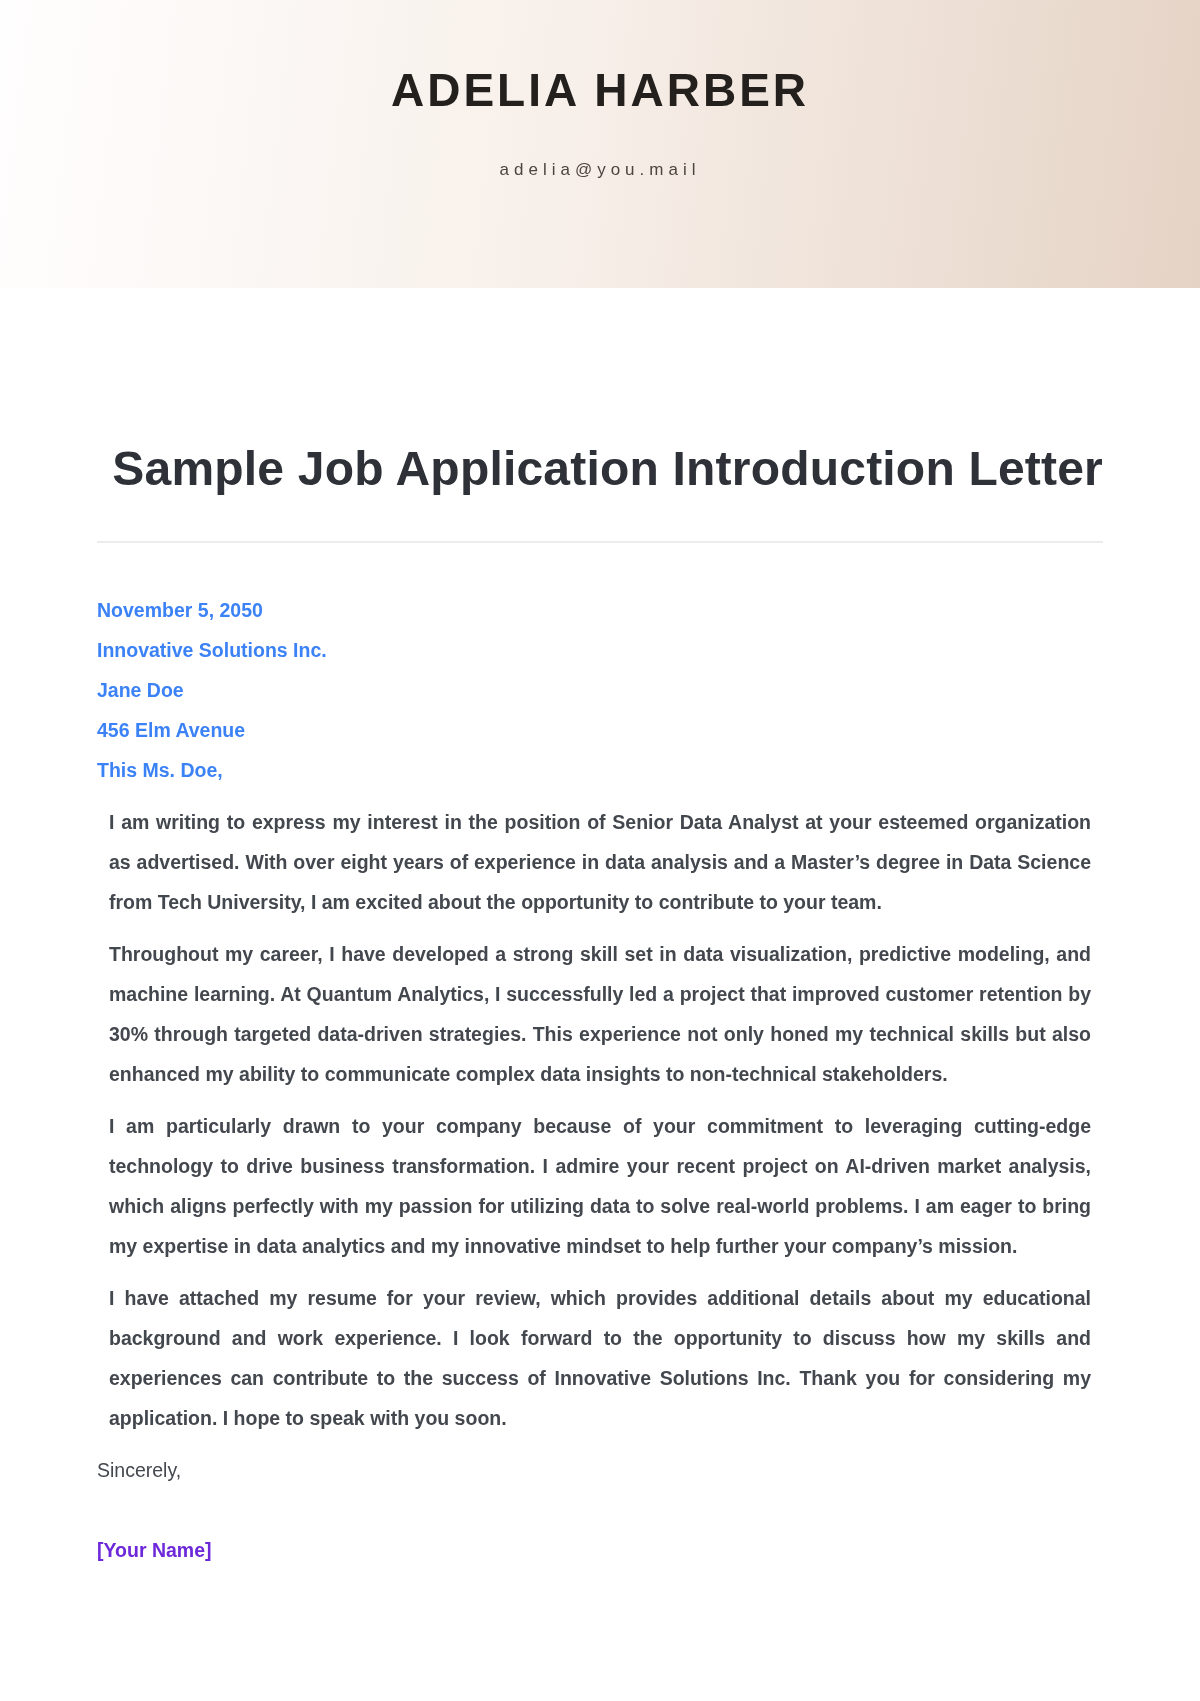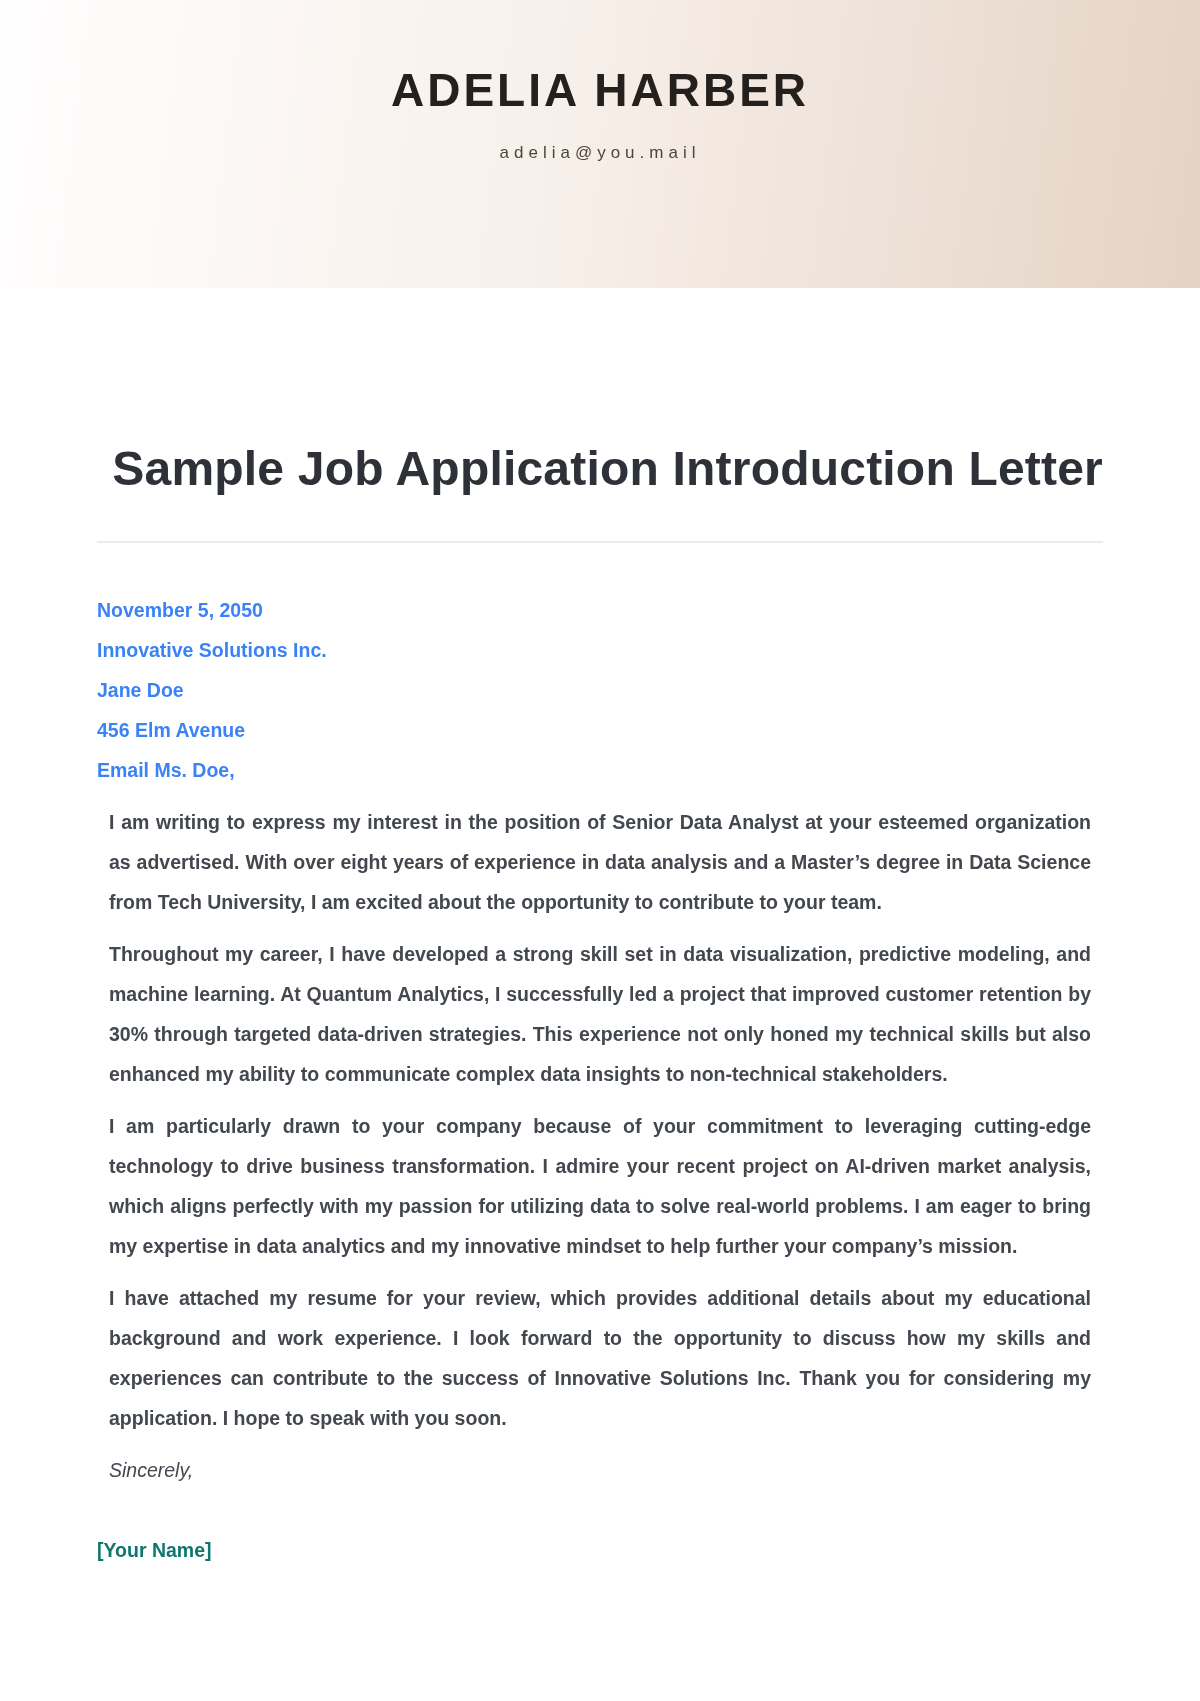--- a/index.html
+++ b/index.html
@@ -22,21 +22,21 @@
   }
   .name {
     margin: 0;
     font-size: 46px;
     line-height: 53px;
     font-weight: 600;
     letter-spacing: 3px;
     color: #23201d;
   }
   .email {
-    margin-top: 25px;
+    margin-top: 42px;
     font-size: 17px;
     line-height: 22px;
     letter-spacing: 5px;
     color: #4b453e;
   }
 
   
   .content { width: 1006px; margin: 0 auto; }
   .title {
     margin: 157px 0 0 0;
@@ -59,23 +59,23 @@
     margin-top: 47px;
     font-size: 19.5px;
     line-height: 40px;
     color: #43474e;
   }
   .addr-line {
     font-weight: 700;
     color: #3b82f6;
   }
   .para { margin: 12px; text-align: justify; font-weight: bold; }
-  .closing { margin: 12px; font-style: italic; }
+  .closing { margin: 0; }
   .signature { margin-top: 40px; }
-  .sig-line { font-weight: 700; color: #0f766e; }
+  .sig-line { font-weight: 700; color: #6d28d9; }
   .sig-line + .sig-line { margin-top: 10px; }
 </style>
 </head>
 <body>
 
 <div class="page">
 
   <header class="banner">
     <h1 class="name">ADELIA HARBER</h1>
     <div class="email">adelia@you.mail</div>
@@ -84,21 +84,21 @@
   <main class="content">
     <h2 class="title">Sample Job Application Introduction Letter</h2>
     <hr class="divider">
 
     <section class="letter">
       <div class="addr">
         <div class="addr-line">November 5, 2050</div>
         <div class="addr-line">Innovative Solutions Inc.</div>
         <div class="addr-line">Jane Doe</div>
         <div class="addr-line">456 Elm Avenue</div>
-        <div class="addr-line">Email Ms. Doe,</div>
+        <div class="addr-line">This Ms. Doe,</div>
       </div>
 
       <p class="para">I am writing to express my interest in the position of Senior Data Analyst at your esteemed organization as advertised. With over eight years of experience in data analysis and a Master’s degree in Data Science from Tech University, I am excited about the opportunity to contribute to your team.</p>
       <p class="para">Throughout my career, I have developed a strong skill set in data visualization, predictive modeling, and machine learning. At Quantum Analytics, I successfully led a project that improved customer retention by 30% through targeted data-driven strategies. This experience not only honed my technical skills but also enhanced my ability to communicate complex data insights to non-technical stakeholders.</p>
       <p class="para">I am particularly drawn to your company because of your commitment to leveraging cutting-edge technology to drive business transformation. I admire your recent project on AI-driven market analysis, which aligns perfectly with my passion for utilizing data to solve real-world problems. I am eager to bring my expertise in data analytics and my innovative mindset to help further your company’s mission.</p>
       <p class="para">I have attached my resume for your review, which provides additional details about my educational background and work experience. I look forward to the opportunity to discuss how my skills and experiences can contribute to the success of Innovative Solutions Inc. Thank you for considering my application. I hope to speak with you soon.</p>
 
       <div class="closing">Sincerely,</div>
 
       <div class="signature">

